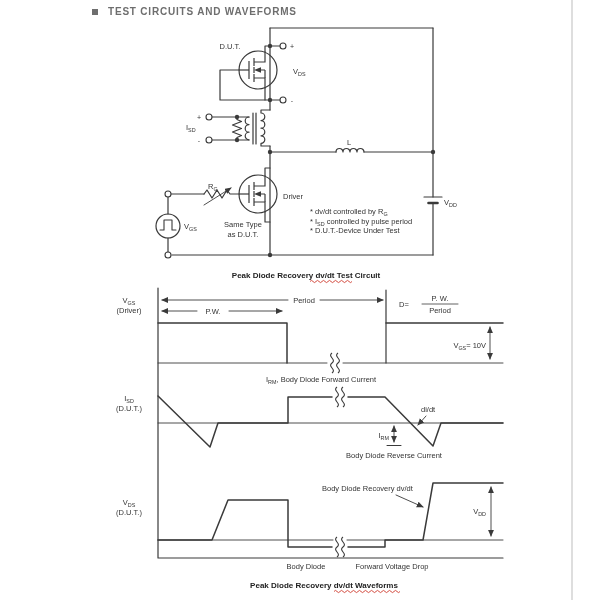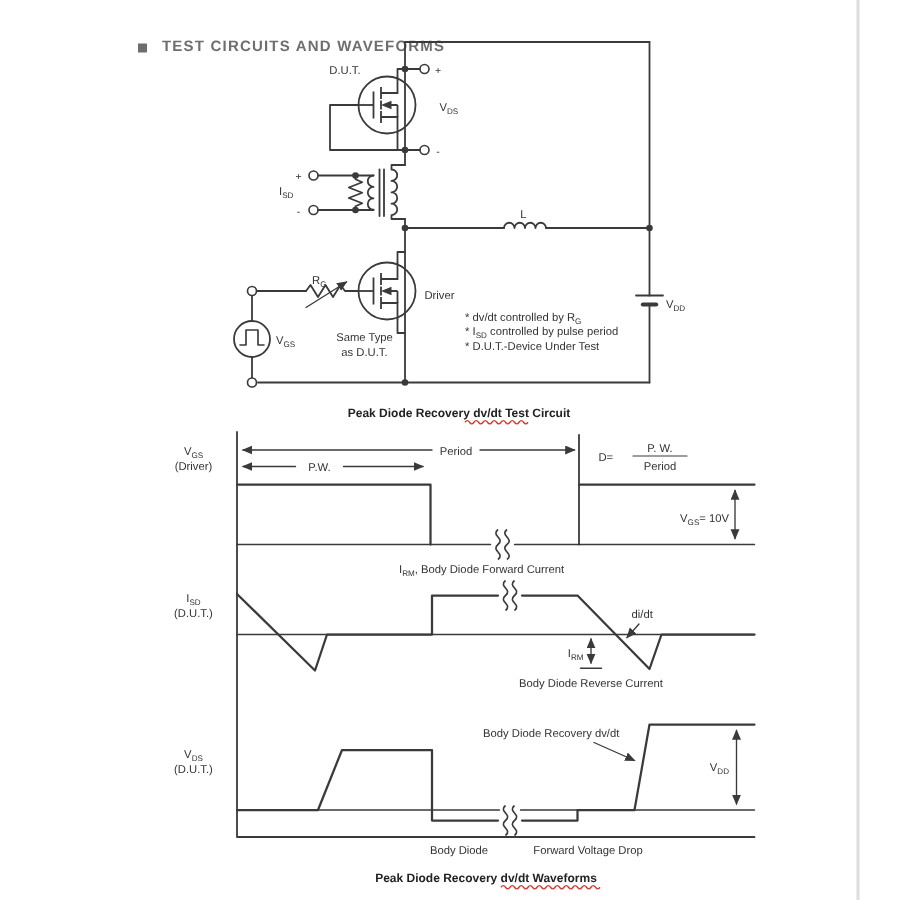--- a/index.html
+++ b/index.html
@@ -1,18 +1,18 @@
 <!DOCTYPE html>
 <html><head>
 <meta charset="utf-8">
 <style>
   html,body{margin:0;padding:0;background:#fff;}
   #page{position:relative;width:600px;height:600px;background:#fff;overflow:hidden;
         font-family:"Liberation Sans",sans-serif;}
-  .header{position:absolute;left:92px;top:6px;display:flex;align-items:center;gap:10px;margin-top:20px;}
+  .header{position:absolute;left:92px;top:6px;display:flex;align-items:center;gap:10px;}
   .bullet{width:6px;height:6px;background:#6e6e6e;display:inline-block;}
   .header-text{font-weight:bold;font-size:10px;color:#6e6e6e;letter-spacing:0.8px;}
   .page-edge{position:absolute;top:0;right:27px;width:2px;height:600px;background:#dedede;}
   svg text{font-family:"Liberation Sans",sans-serif;}
   .t{font-size:7.5px;fill:#333;}
   .small{font-size:7px;fill:#333;}
   .sub{font-size:5.4px;}
   .cap{font-size:8px;font-weight:bold;fill:#222;}
 </style>
 </head>

